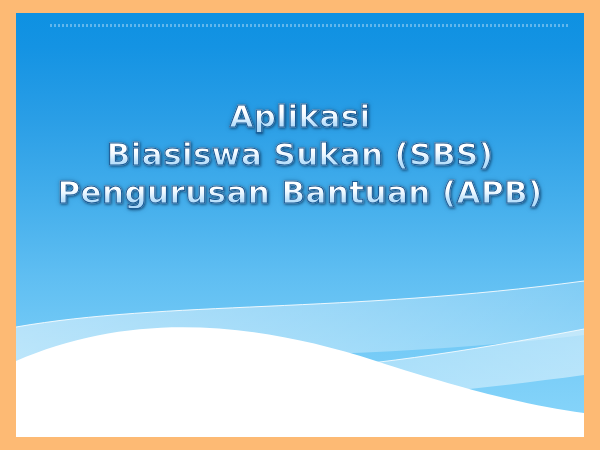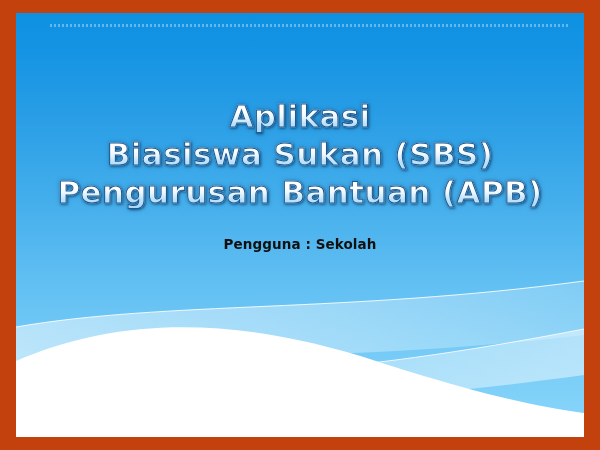--- a/index.html
+++ b/index.html
@@ -11,21 +11,21 @@
     width: 600px;
     height: 450px;
     overflow: hidden;
     font-family: "Liberation Sans", sans-serif;
   }
 
   #slide-canvas {
     position: relative;
     width: 600px;
     height: 450px;
-    background: #c2410c;
+    background: #fdba74;
   }
 
   
   #slide {
     position: absolute;
     left: 16px;
     top: 13px;
     width: 568px;
     height: 424px;
     overflow: hidden;
@@ -123,21 +123,20 @@
   <div id="slide">
 
     <div id="dotted-rule"></div>
 
     <div id="title-block">
       <span class="title-line" id="title-line-1">Aplikasi</span>
       <span class="title-line" id="title-line-3">Biasiswa Sukan (SBS)</span>
       <span class="title-line" id="title-line-2">Pengurusan Bantuan (APB)</span>
     </div>
 
-    <div id="subtitle">Pengguna : Sekolah</div>
 
     <svg id="wave-art" viewBox="0 0 568 180" preserveAspectRatio="none">
       <defs>
         <linearGradient id="ribbonA" x1="0" y1="0" x2="1" y2="0">
           <stop offset="0%" stop-color="#ffffff" stop-opacity="0.50"></stop>
           <stop offset="55%" stop-color="#ffffff" stop-opacity="0.34"></stop>
           <stop offset="100%" stop-color="#ffffff" stop-opacity="0.20"></stop>
         </linearGradient>
         <linearGradient id="ribbonB" x1="0" y1="0" x2="1" y2="0">
           <stop offset="0%" stop-color="#ffffff" stop-opacity="0.16"></stop>

